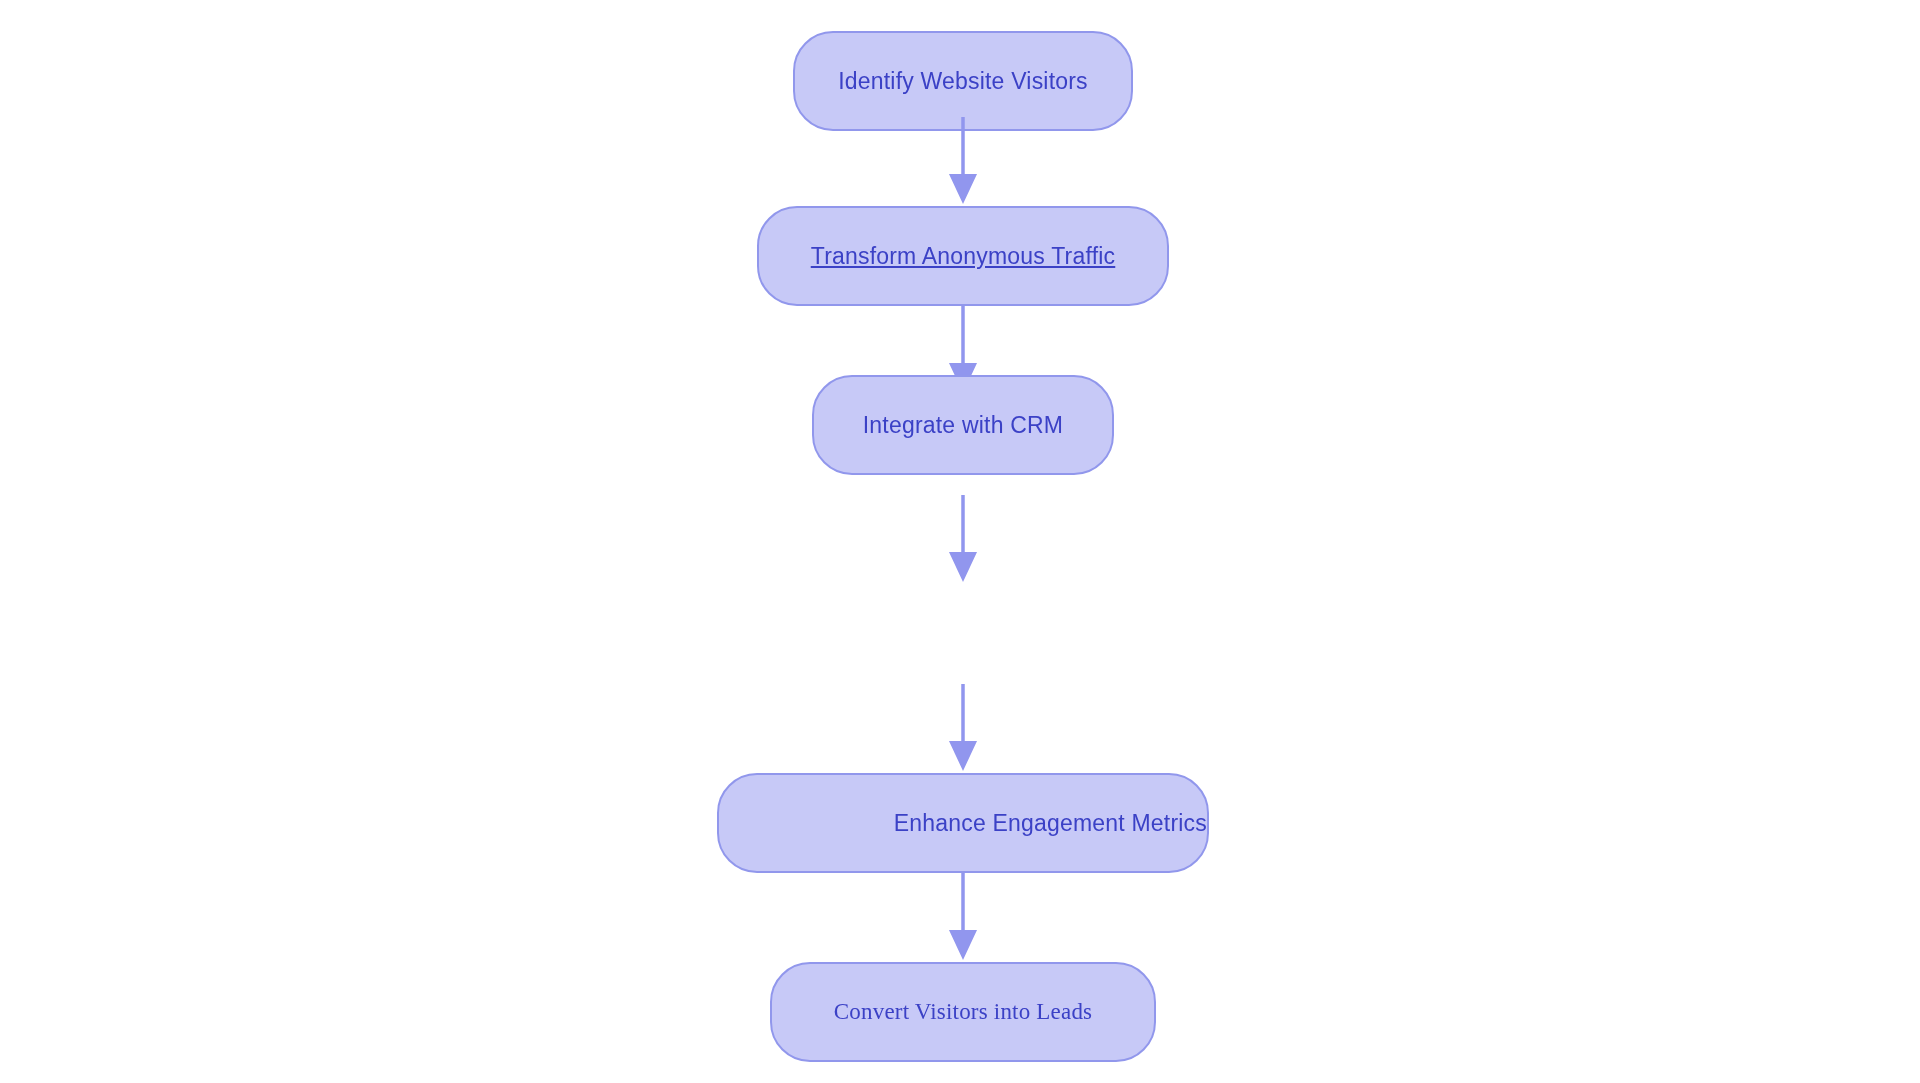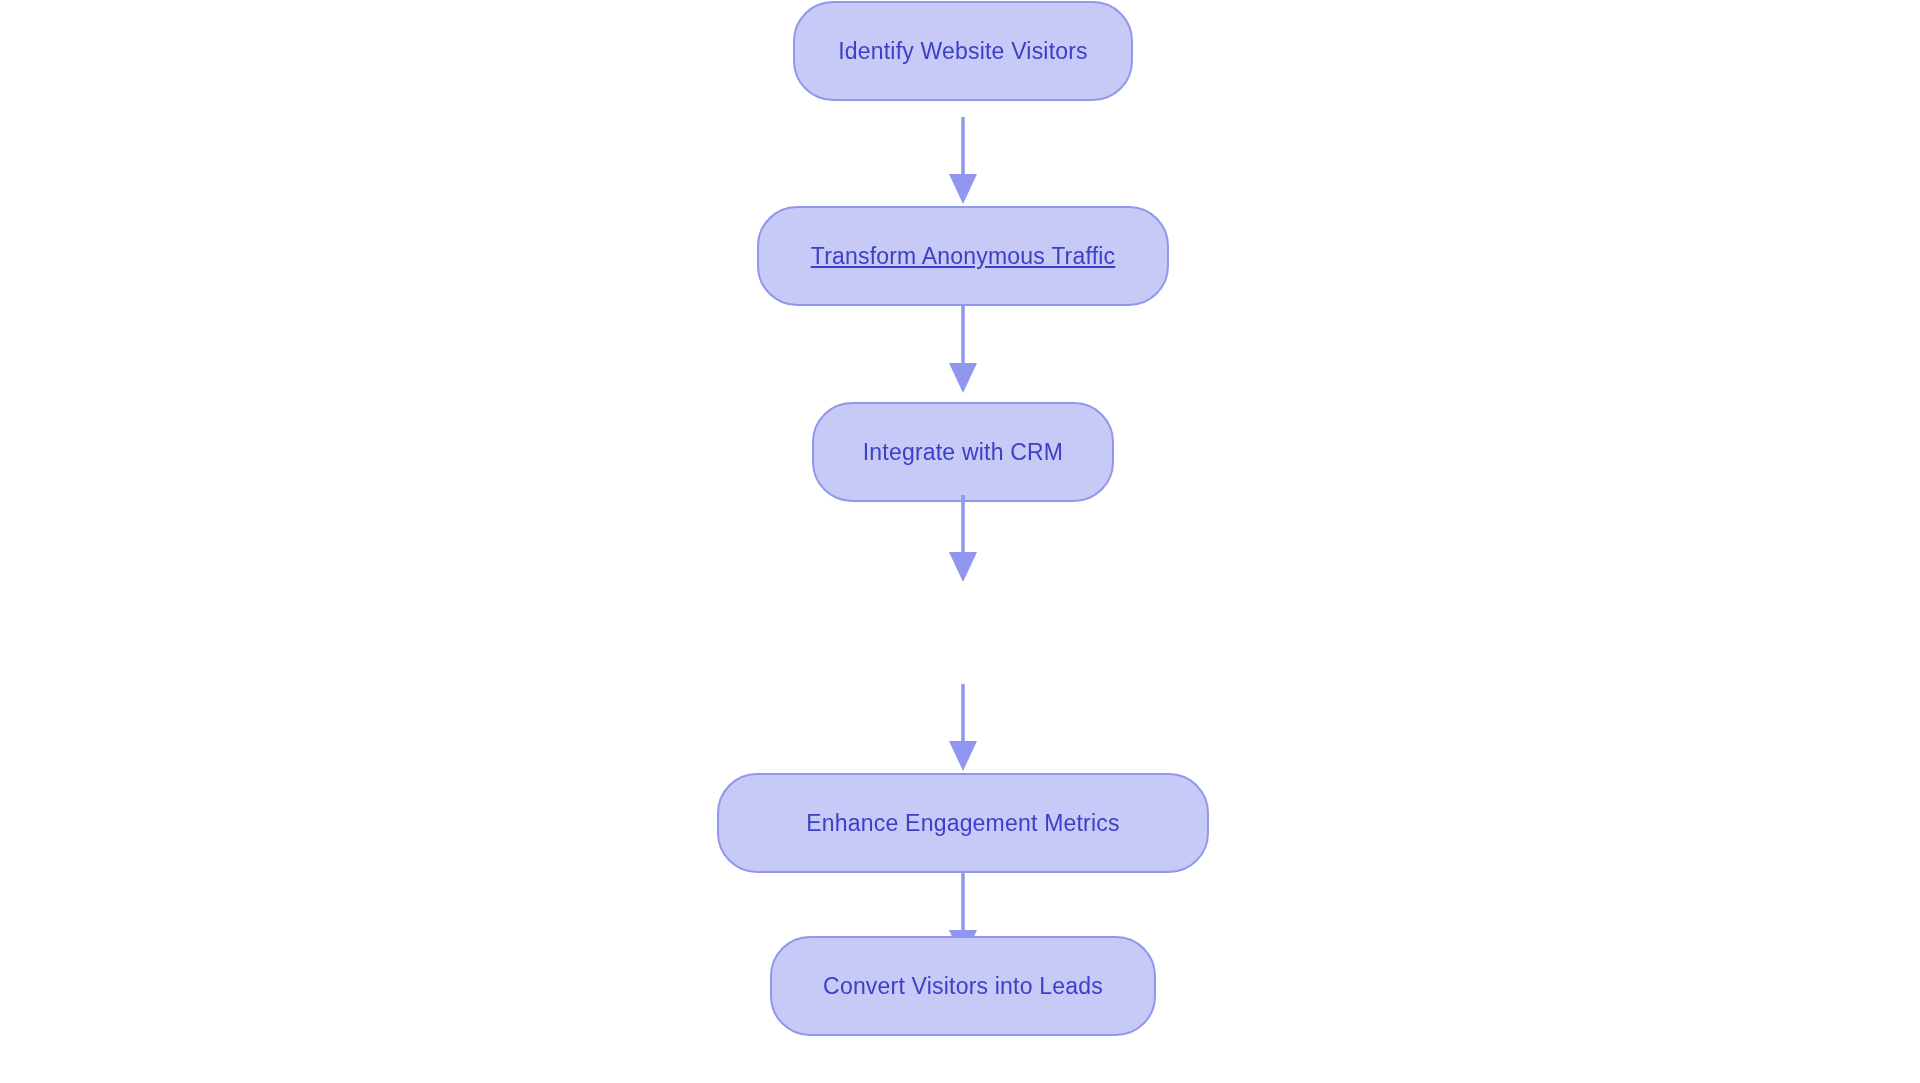--- a/index.html
+++ b/index.html
@@ -26,26 +26,26 @@
     box-sizing: border-box;
     display: flex;
     align-items: center;
     justify-content: center;
     color: #3b41c6;
     font-size: 23px;
     letter-spacing: 0.2px;
     white-space: nowrap;
     text-align: center;
   }
-  .node-1 { top: 1px;  width: 340px; }
+  .node-1 { top: 31px;  width: 340px; }
   .node-2 { top: 206px; width: 412px; text-decoration: underline; }
-  .node-3 { top: 402px; width: 302px; }
+  .node-3 { top: 375px; width: 302px; }
   .node-4 { top: 584px; width: 358px; }
-  .node-5 { top: 773px; width: 492px; }
-  .node-6 { top: 936px; width: 386px; }
+  .node-5 { top: 773px; width: 492px; justify-content: flex-end; }
+  .node-6 { top: 962px; width: 386px; font-family: Liberation Serif, serif; }
   .flow-arrow {
     position: absolute;
     left: 963px;
     transform: translateX(-50%);
     width: 34px;
     height: 89px;
   }
   .arrow-1 { top: 117px; }
   .arrow-2 { top: 306px; }
   .arrow-3 { top: 495px; }

